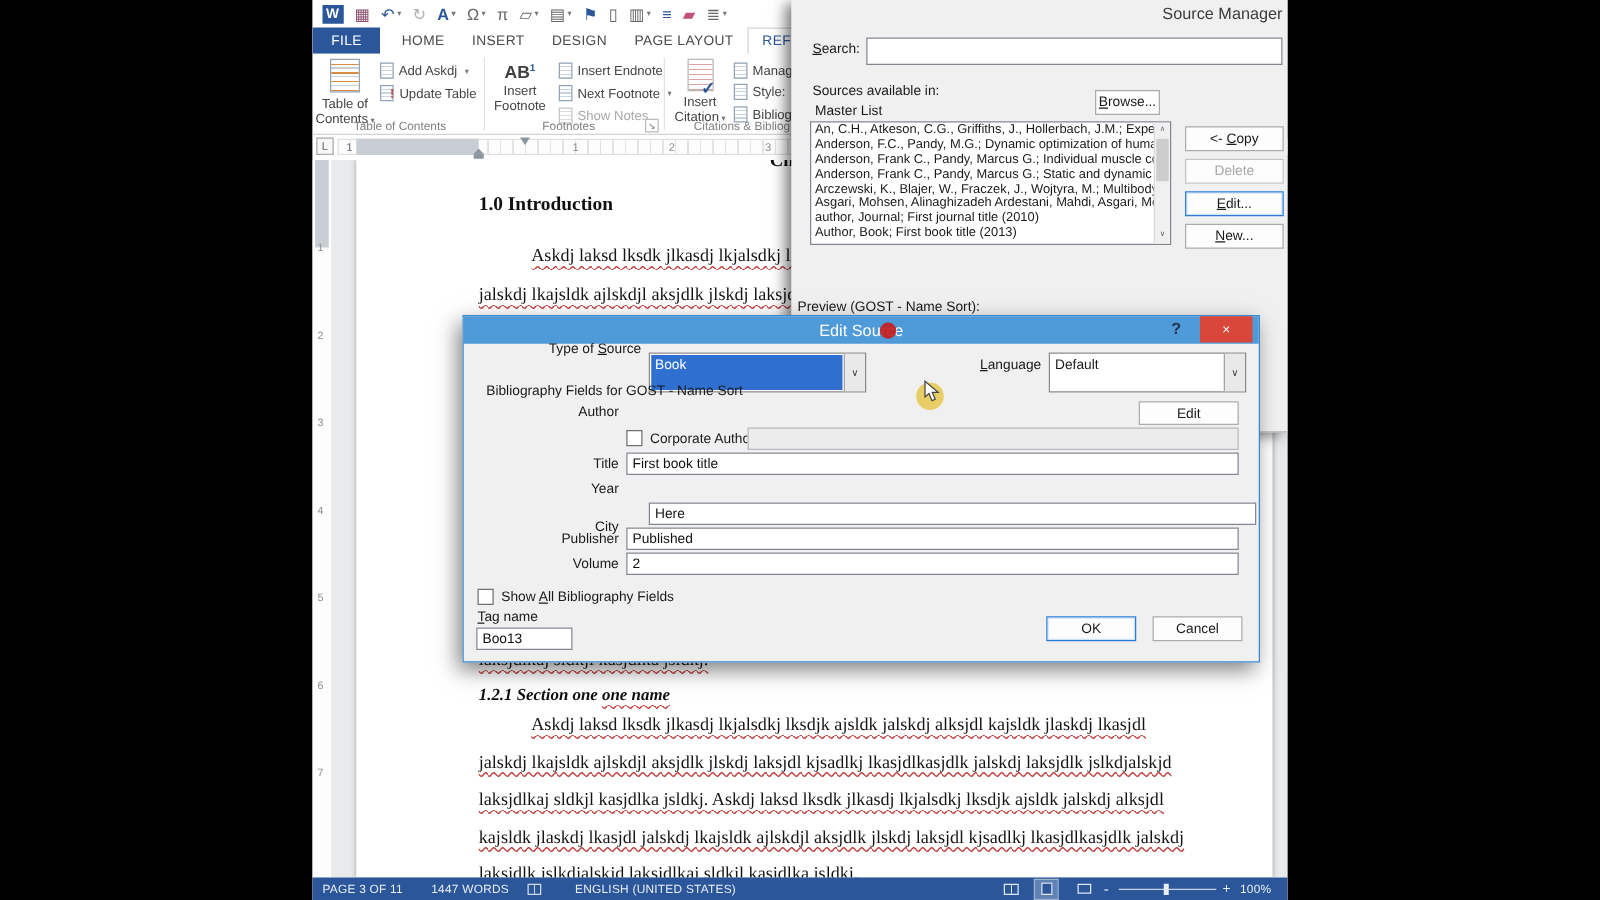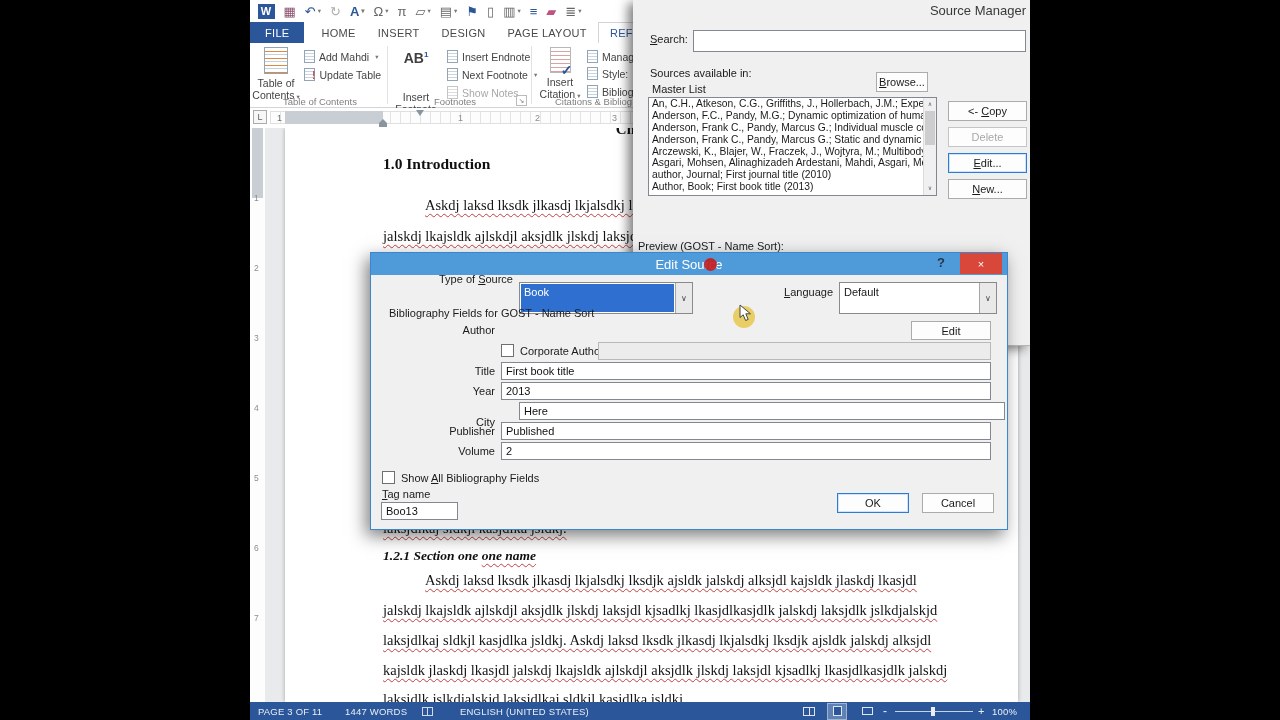--- a/index.html
+++ b/index.html
@@ -191,32 +191,32 @@
 
   <div class="ribbon">
 
     <div class="bigbtn" style="left:3px;width:46px;">
       <div class="tocicon"></div>
       <div><span>Table of</span><br>
         <span>Contents</span><span class="caret">▾</span></div>
     </div>
     <div class="smbtn" style="left:54px;top:5px;">
       <span class="minidoc"></span>
-      <span>Add Mahdi</span>
+      <span>Add Askdj</span>
       <span class="caret">▾</span>
     </div>
     <div class="smbtn" style="left:54px;top:23px;">
       <span class="minidoc"></span>
       <span style="color:#c0504d;font-weight:bold;margin-left:-7px;">!</span>
       <span>Update Table</span>
     </div>
     <div class="glabel" style="left:20px;width:100px;">Table of Contents</div>
     <div class="gsep" style="left:137px;"></div>
 
-    <div class="bigbtn" style="left:143px;width:46px;gap:24px;">
+    <div class="bigbtn" style="left:143px;width:46px;">
       <div class="ab1"><span>AB</span><sup>1</sup></div>
       <div><span>Insert</span><br>
         <span>Footnote</span></div>
     </div>
     <div class="smbtn" style="left:197px;top:5px;">
       <span class="minidoc"></span>
       <span>Insert Endnote</span>
     </div>
     <div class="smbtn" style="left:197px;top:23px;">
       <span class="minidoc"></span>
@@ -388,21 +388,20 @@
     <div class="winbtn" style="left:540px;top:68px;width:80px;height:19px;">Edit</div>
 
     <div class="cb" style="left:130px;top:91px;"></div>
     <div class="abs" style="left:149px;top:92px;">Corporate Author</div>
     <div class="field disfield" style="left:227px;top:89px;width:393px;"></div>
 
     <div class="flabel" style="left:0;top:112px;width:124px;">Title</div>
     <div class="tf field" style="left:130px;top:109px;width:490px;">First book title</div>
 
     <div class="flabel" style="left:0;top:132px;width:124px;">Year</div>
-    <div class="tf field" style="left:130px;top:129px;width:490px;">2013</div>
 
     <div class="flabel" style="left:0;top:152px;width:124px;margin-top:11px;">City</div>
     <div class="tf field" style="left:148px;top:149px;width:486px;">Here</div>
 
     <div class="flabel" style="left:0;top:172px;width:124px;">Publisher</div>
     <div class="tf field" style="left:130px;top:169px;width:490px;">Published</div>
 
     <div class="flabel" style="left:0;top:192px;width:124px;">Volume</div>
     <div class="tf field" style="left:130px;top:189px;width:490px;">2</div>
 

